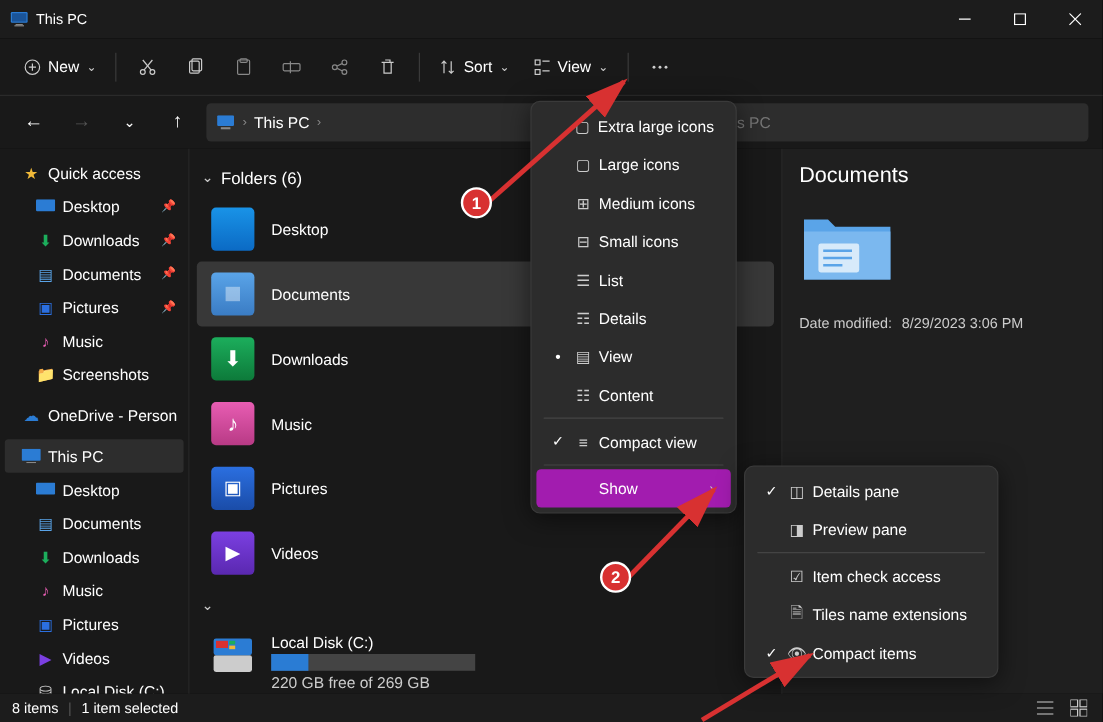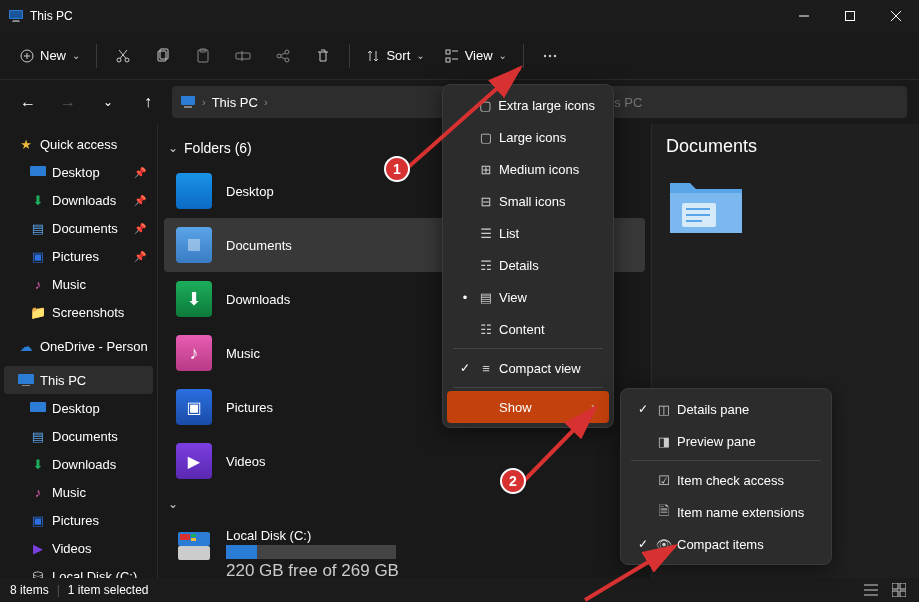--- a/index.html
+++ b/index.html
@@ -47,39 +47,39 @@
   .group-header .chevron { color: #ccc; font-size: 12px; }
   .folder-row { display: flex; align-items: center; height: 54px; padding-left: 18px; gap: 14px; color: #fff; font-size: 13px; }
   .folder-row.selected { background: #383838; border-radius: 4px; margin: 0 6px; padding-left: 12px; }
   .folder-bigicon { width: 36px; height: 36px; border-radius: 4px; display: flex; align-items: center; justify-content: center; }
   
   .drive-row { display: flex; align-items: flex-start; padding: 8px 18px; gap: 14px; color: #fff; }
   .drive-icon { width: 36px; height: 36px; }
   .drive-info { font-size: 13px; }
   .drive-bar { width: 170px; height: 14px; background: #444; margin-top: 2px; border-radius: 0; position: relative; }
   .drive-bar-fill { height: 100%; background: #2a7cd4; }
-  .drive-sub { font-size: 17px; color: #ccc; margin-top: 2px; }
+  .drive-sub { font-size: 13px; color: #ccc; margin-top: 2px; }
   
   
   .detailspane { width: 268px; background: #1f1f1f; padding: 12px 14px; border-left: 1px solid #2a2a2a; }
   .detailspane .dtitle { color: #fff; font-size: 18px; }
   .detailspane .dsub { color: #aaa; font-size: 12px; margin-top: 2px; }
   .detailspane .bigicon { margin-top: 16px; }
   .detailspane .meta { margin-top: 20px; font-size: 12px; color: #ccc; display: flex; gap: 8px; }
   
   
   .statusbar { height: 24px; background: #1c1c1c; display: flex; align-items: center; padding: 0 10px; font-size: 12px; color: #fff; gap: 8px; }
   .statusbar .sep2 { color: #555; }
   .statusbar .spacer { flex: 1; }
   .statusbar .viewicon { width: 20px; height: 20px; display: flex; align-items: center; justify-content: center; color: #ccc; }
   
   
   .menu { position: absolute; background: #2c2c2c; border-radius: 8px; padding: 4px; box-shadow: 0 4px 20px rgba(0,0,0,0.5); z-index: 50; border: 1px solid #3a3a3a; }
   .menu-item { display: flex; align-items: center; height: 32px; padding: 0 14px 0 10px; color: #fff; font-size: 13px; border-radius: 4px; gap: 4px; white-space: nowrap; }
-  .menu-item.highlight { background: #c2410c; }
+  .menu-item.highlight { background: #a21caf; }
   .menu-item.sep { height: 1px; background: #444; margin: 3px 6px; padding: 0; }
   .menu-check { width: 16px; text-align: center; font-size: 12px; color: #fff; }
   .menu-radio { width: 16px; text-align: center; }
   .menu-icon { width: 18px; display: flex; justify-content: center; color: #ccc; }
   .menu-text { flex: 1; }
   .menu-arrow { color: #ccc; font-size: 12px; }
   
   .menu1 { top: 84px; left: 442px; width: 172px; }
   .menu2 { top: 388px; left: 620px; width: 212px; }
   
@@ -373,20 +373,24 @@
     <div class="bigicon">
       <svg width="80" height="64" viewBox="0 0 80 64">
           <path d="M4 10 h20 l6 6 h46 v44 h-72 z" fill="#5aa4e8"></path>
           <path d="M4 20 h72 v40 h-72 z" fill="#7bb8ef"></path>
           <rect x="16" y="30" width="34" height="24" fill="#fff" opacity="0.7" rx="2"></rect>
           <line x1="20" y1="36" x2="44" y2="36" stroke="#5aa4e8" stroke-width="2"></line>
           <line x1="20" y1="42" x2="44" y2="42" stroke="#5aa4e8" stroke-width="2"></line>
           <line x1="20" y1="48" x2="36" y2="48" stroke="#5aa4e8" stroke-width="2"></line>
         </svg>
     </div>
+    <div class="meta">
+      <span>Date modified:</span>
+      <span>8/29/2023 3:06 PM</span>
+    </div>
   </div>
 </div>
 
 <div class="statusbar">
   <span>8 items</span>
   <span class="sep2">|</span>
   <span>1 item selected</span>
   <div class="spacer"></div>
   <div class="viewicon">
       <svg width="14" height="14" viewBox="0 0 14 14">
@@ -474,21 +478,21 @@
     </div>
   <div class="menu-item sep"></div>
   <div class="menu-item">
       <span class="menu-check"></span>
       <span class="menu-icon">☑</span>
       <span class="menu-text">Item check access</span>
     </div>
   <div class="menu-item">
       <span class="menu-check"></span>
       <span class="menu-icon">🗎</span>
-      <span class="menu-text">Item name extensions</span>
+      <span class="menu-text">Tiles name extensions</span>
     </div>
   <div class="menu-item">
       <span class="menu-check">✓</span>
       <span class="menu-icon">👁</span>
       <span class="menu-text">Compact items</span>
     </div>
 </div>
 
 <svg class="arrow-overlay" style="top:60px;left:400px" width="150" height="120">
   <defs>

